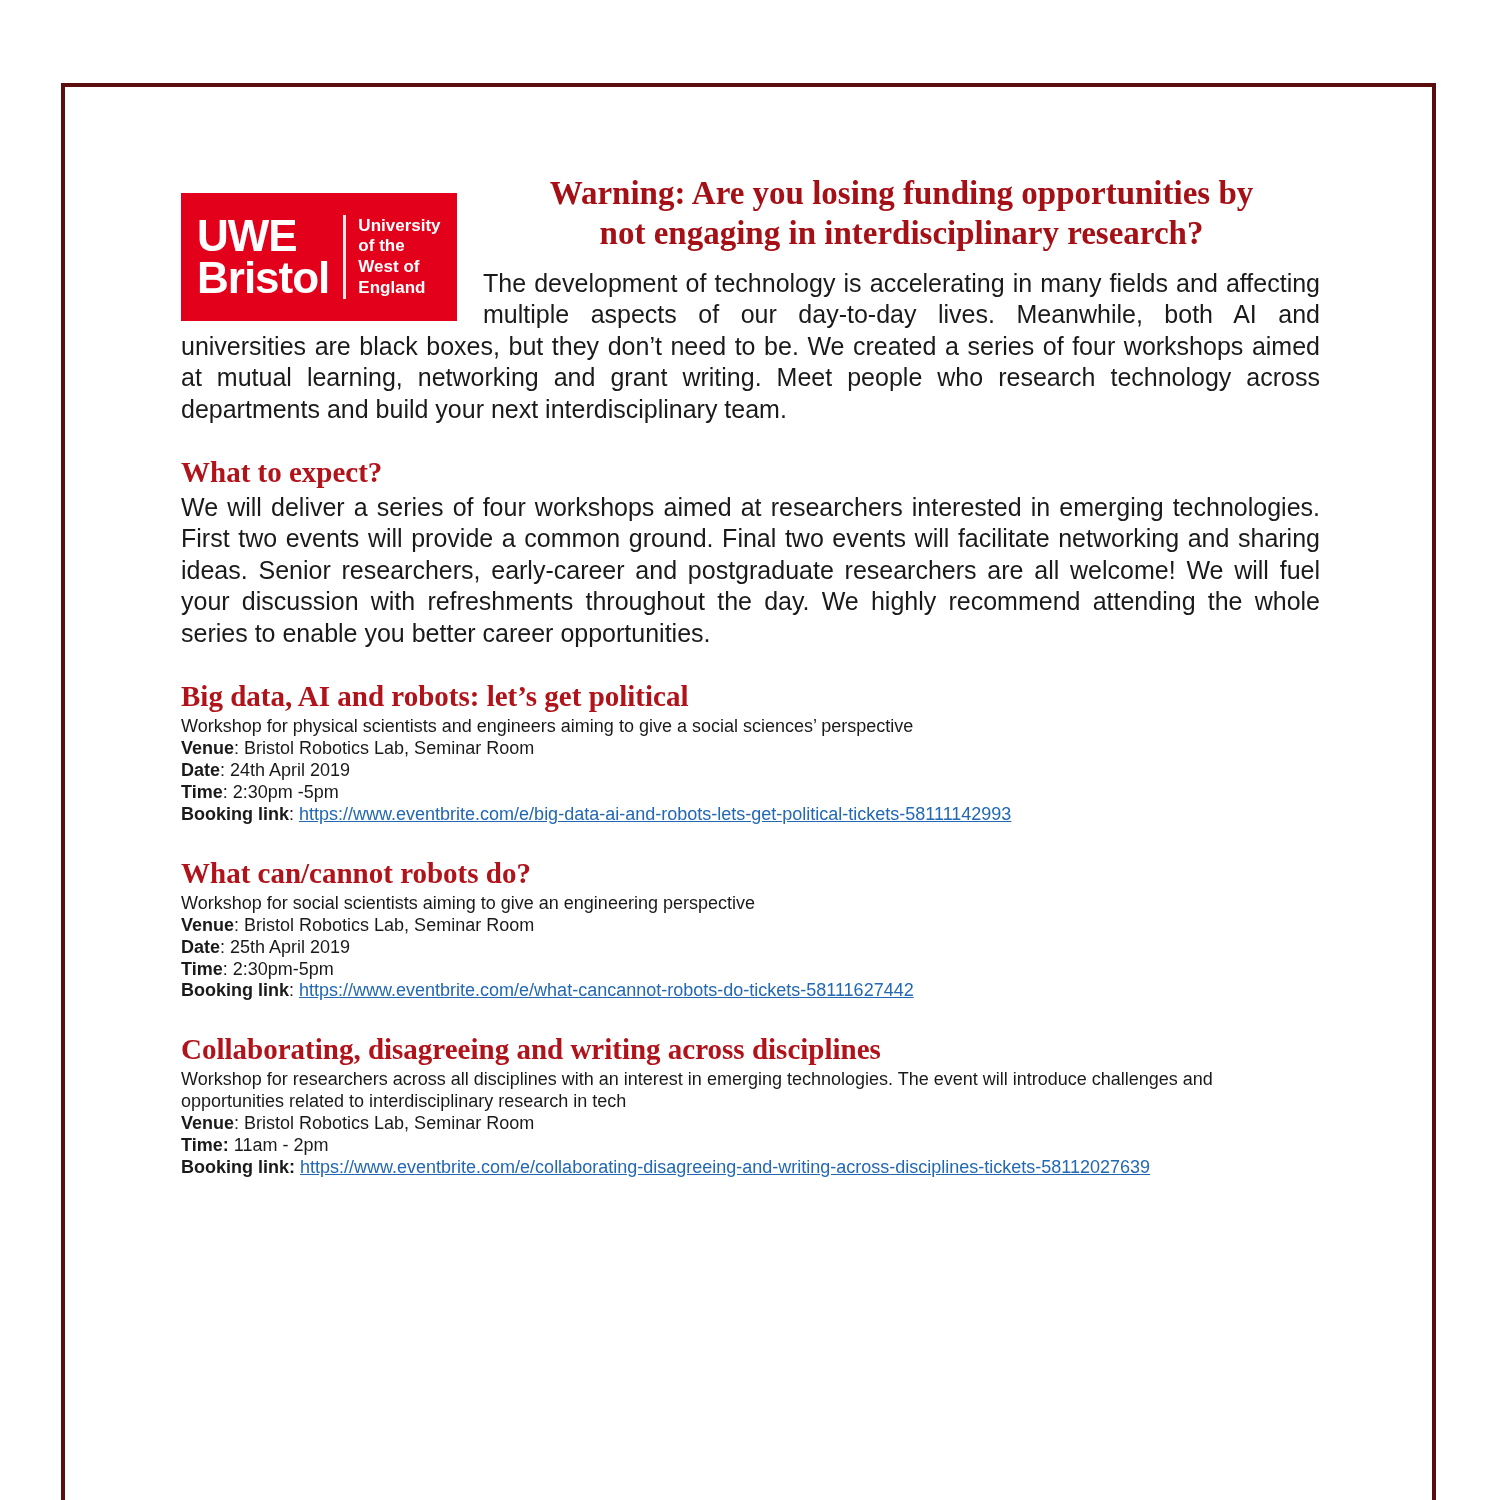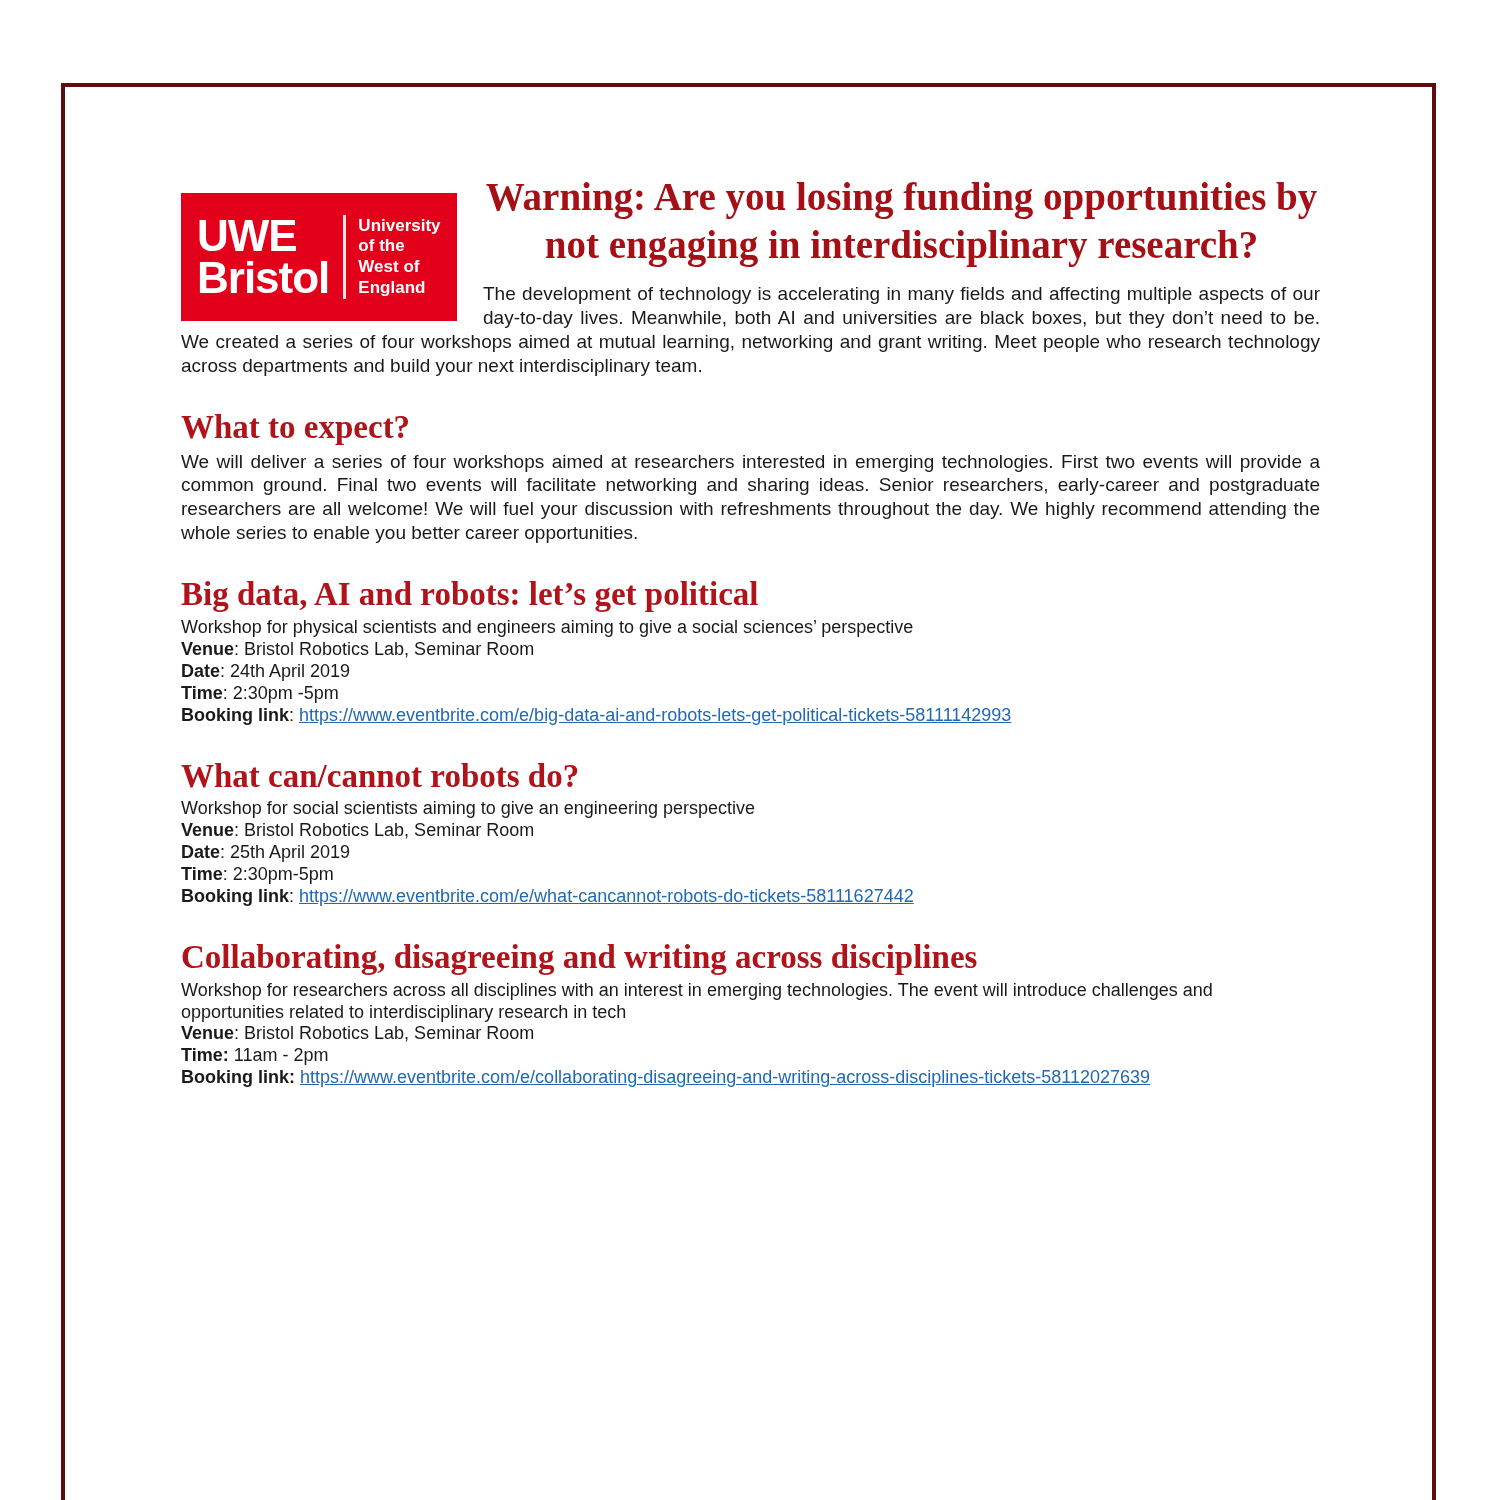--- a/index.html
+++ b/index.html
@@ -75,45 +75,45 @@
     font-size: 17px;
     line-height: 1.22;
     padding-left: 12px;
   }
 
   
   .doc-title {
     font-family: "Liberation Serif", serif;
     font-weight: bold;
     color: #a51016;
-    font-size: 39px;
+    font-size: 33px;
     line-height: 1.22;
     text-align: center;
     margin: 0 0 14px 0;
   }
 
   
   .body-para {
     font-family: "Liberation Sans", sans-serif;
-    font-size: 19px;
+    font-size: 25px;
     line-height: 1.26;
     color: #1a1a1a;
     text-align: justify;
     margin: 0;
   }
 
   .section {
     margin-top: 30px;
     clear: both;
   }
   .section-heading {
     font-family: "Liberation Serif", serif;
     font-weight: bold;
     color: #b0131a;
-    font-size: 33px;
+    font-size: 29px;
     line-height: 1.2;
     margin: 0 0 2px 0;
   }
   .line {
     font-family: "Liberation Sans", sans-serif;
     font-size: 18px;
     line-height: 1.22;
     color: #1a1a1a;
     margin: 0;
     word-wrap: break-word;

